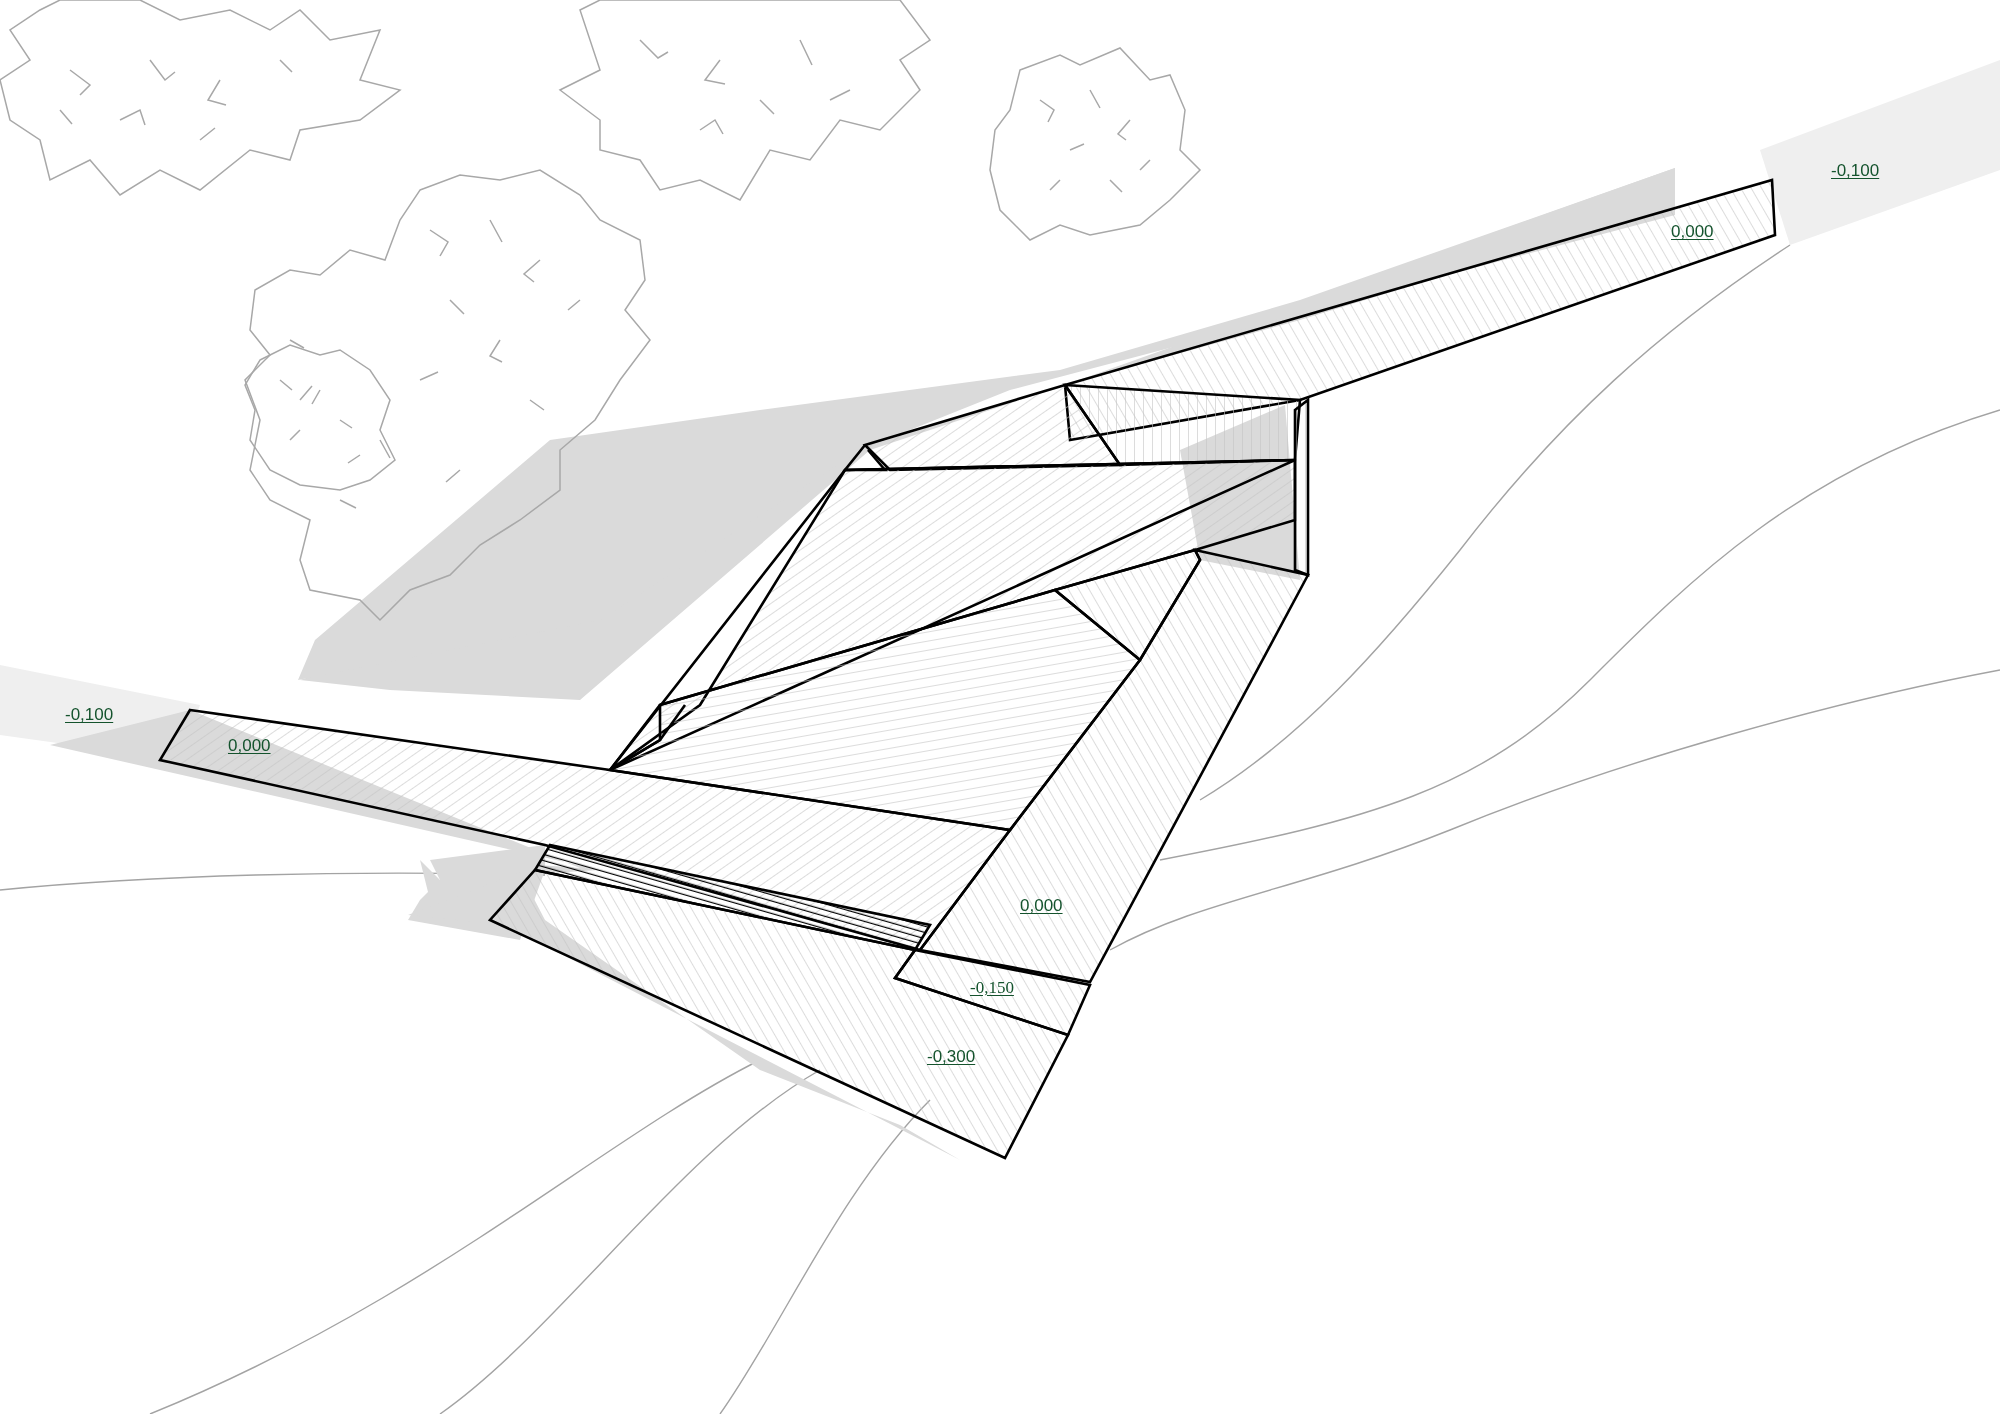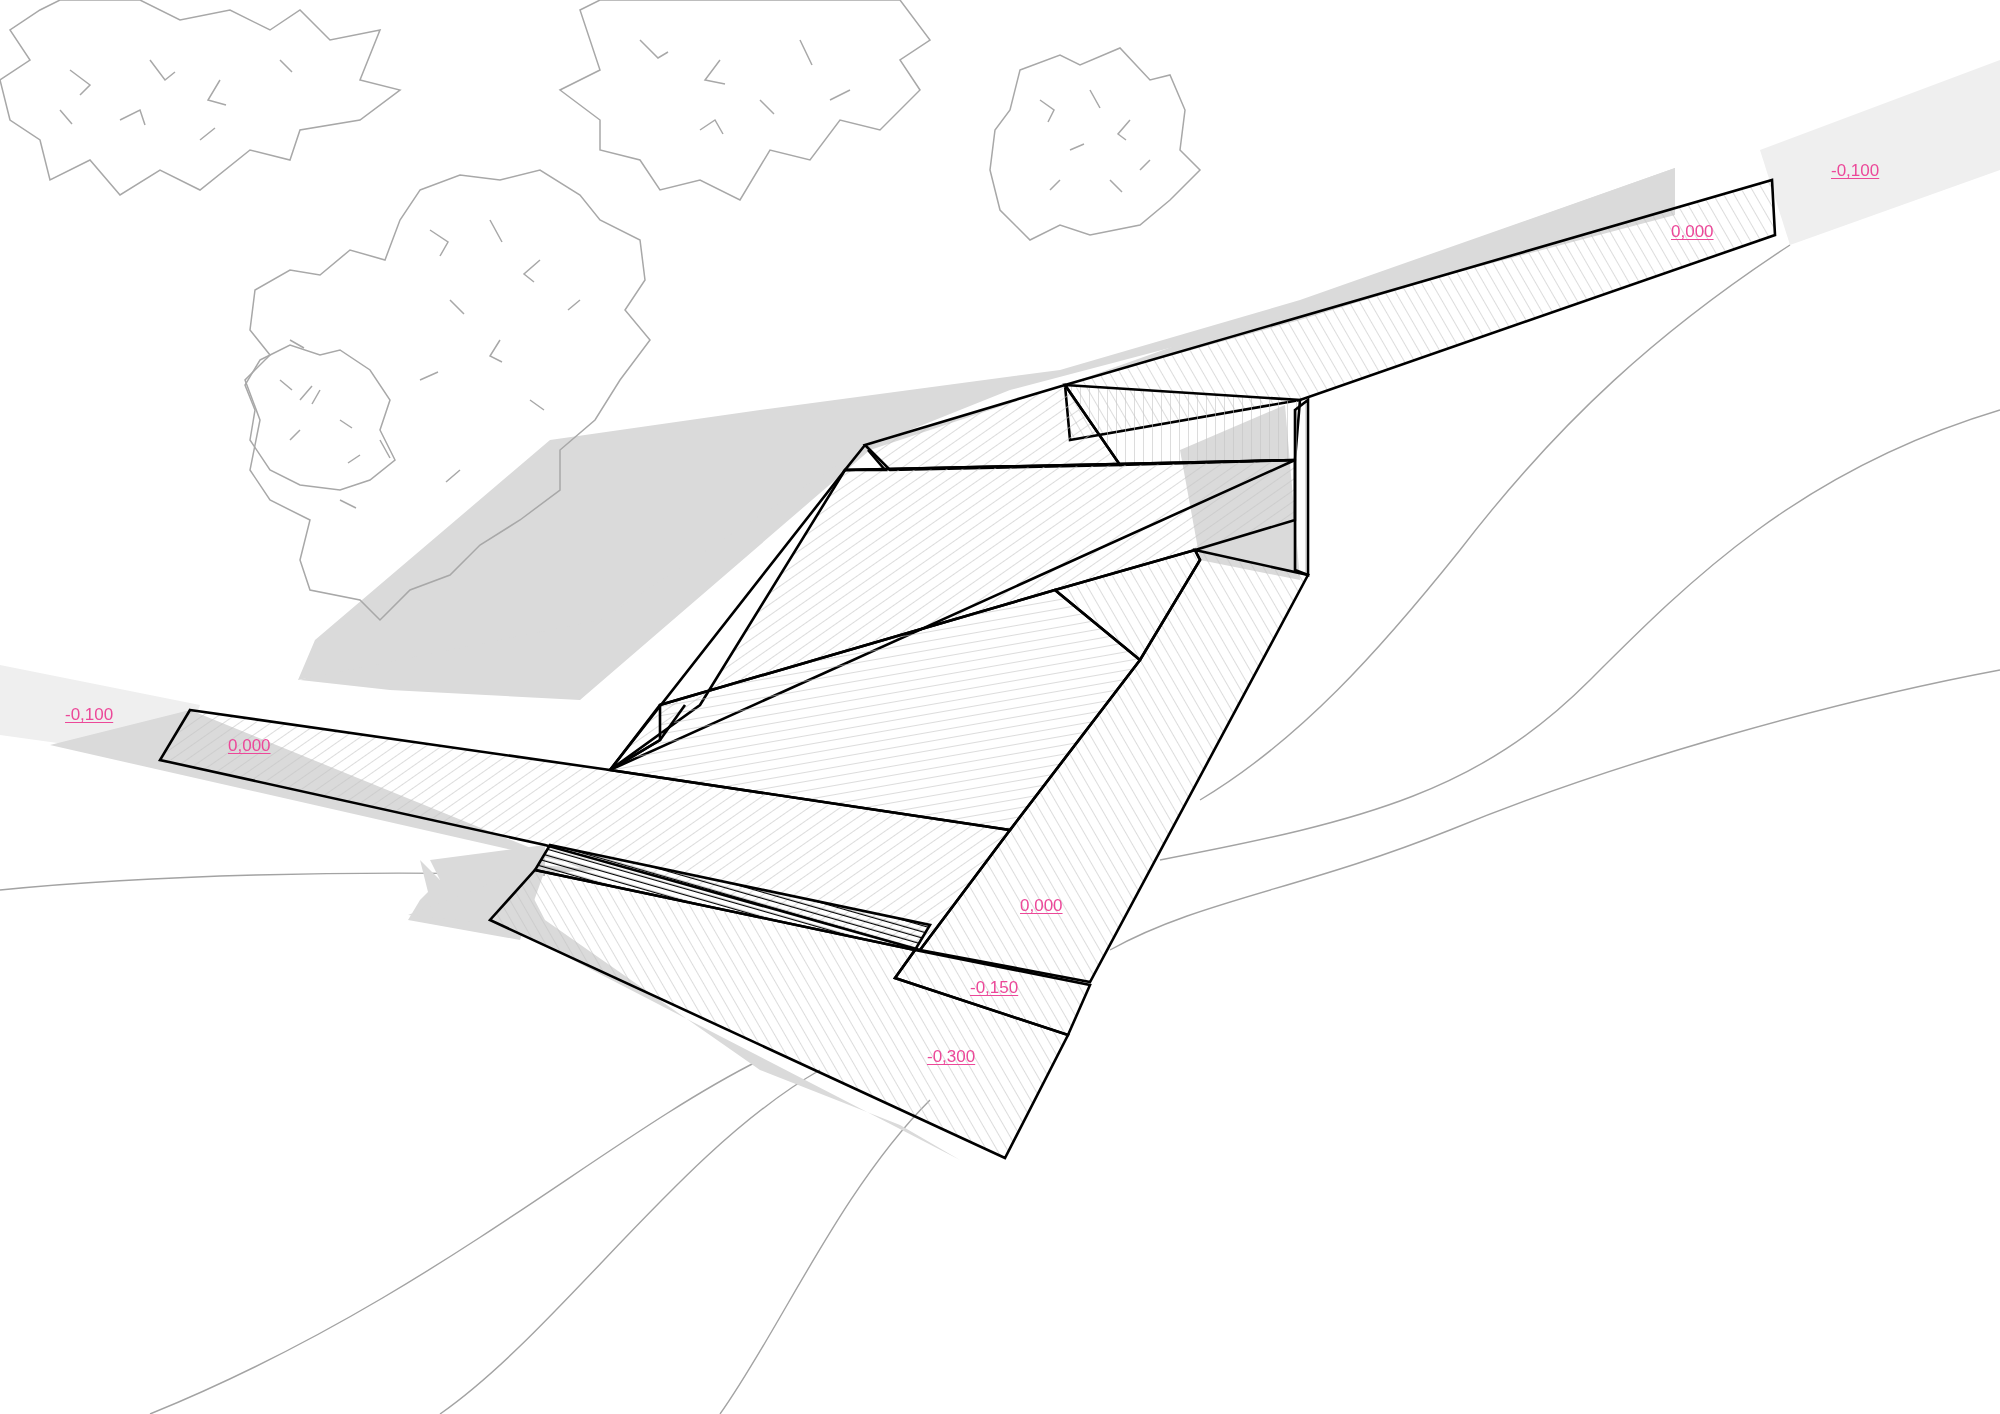--- a/index.html
+++ b/index.html
@@ -1,18 +1,18 @@
 <!DOCTYPE html>
 <html><head>
   <meta charset="utf-8">
   <style>
     html, body { margin: 0; padding: 0; background: #ffffff; }
     body { width: 2000px; height: 1414px; overflow: hidden; position: relative; font-family: "Liberation Sans", sans-serif; }
     #plan { position: absolute; left: 0; top: 0; width: 2000px; height: 1414px; }
-    .label { position: absolute; font-family: "Liberation Sans", sans-serif; font-size: 17px; color: #ec4899; text-decoration: underline; text-underline-offset: 2px; white-space: nowrap; }
+    .label { position: absolute; font-family: "Liberation Sans", sans-serif; font-size: 17px; color: #14532d; text-decoration: underline; text-underline-offset: 2px; white-space: nowrap; }
   </style>
 </head>
 <body>
 
 <svg id="plan" viewBox="0 0 2000 1414" xmlns="http://www.w3.org/2000/svg">
   <defs>
     <pattern id="hatchA" patternUnits="userSpaceOnUse" width="9" height="9" patternTransform="rotate(55)">
       <line x1="0" y1="0" x2="0" y2="9" stroke="#c4c4c4" stroke-width="1.2"></line>
     </pattern>
     <pattern id="hatchB" patternUnits="userSpaceOnUse" width="9" height="9" patternTransform="rotate(-30)">
@@ -108,14 +108,14 @@
     <polyline points="865,445 845,470 885,470 868,450" fill="none"></polyline>
     <polyline points="610,770 660,740 685,705" fill="none"></polyline>
   </g>
 </svg>
 
 <div class="label" style="left:1831px;top:161px;">-0,100</div>
 <div class="label" style="left:1671px;top:222px;">0,000</div>
 <div class="label" style="left:65px;top:705px;">-0,100</div>
 <div class="label" style="left:228px;top:736px;">0,000</div>
 <div class="label" style="left:1020px;top:896px;">0,000</div>
-<div class="label" style="left:970px;top:978px;">-0,150</div>
+<div class="label" style="left:970px;top:978px;font-family:Liberation Serif, serif;">-0,150</div>
 <div class="label" style="left:927px;top:1047px;text-decoration:underline;">-0,300</div>
 
 </body></html>

